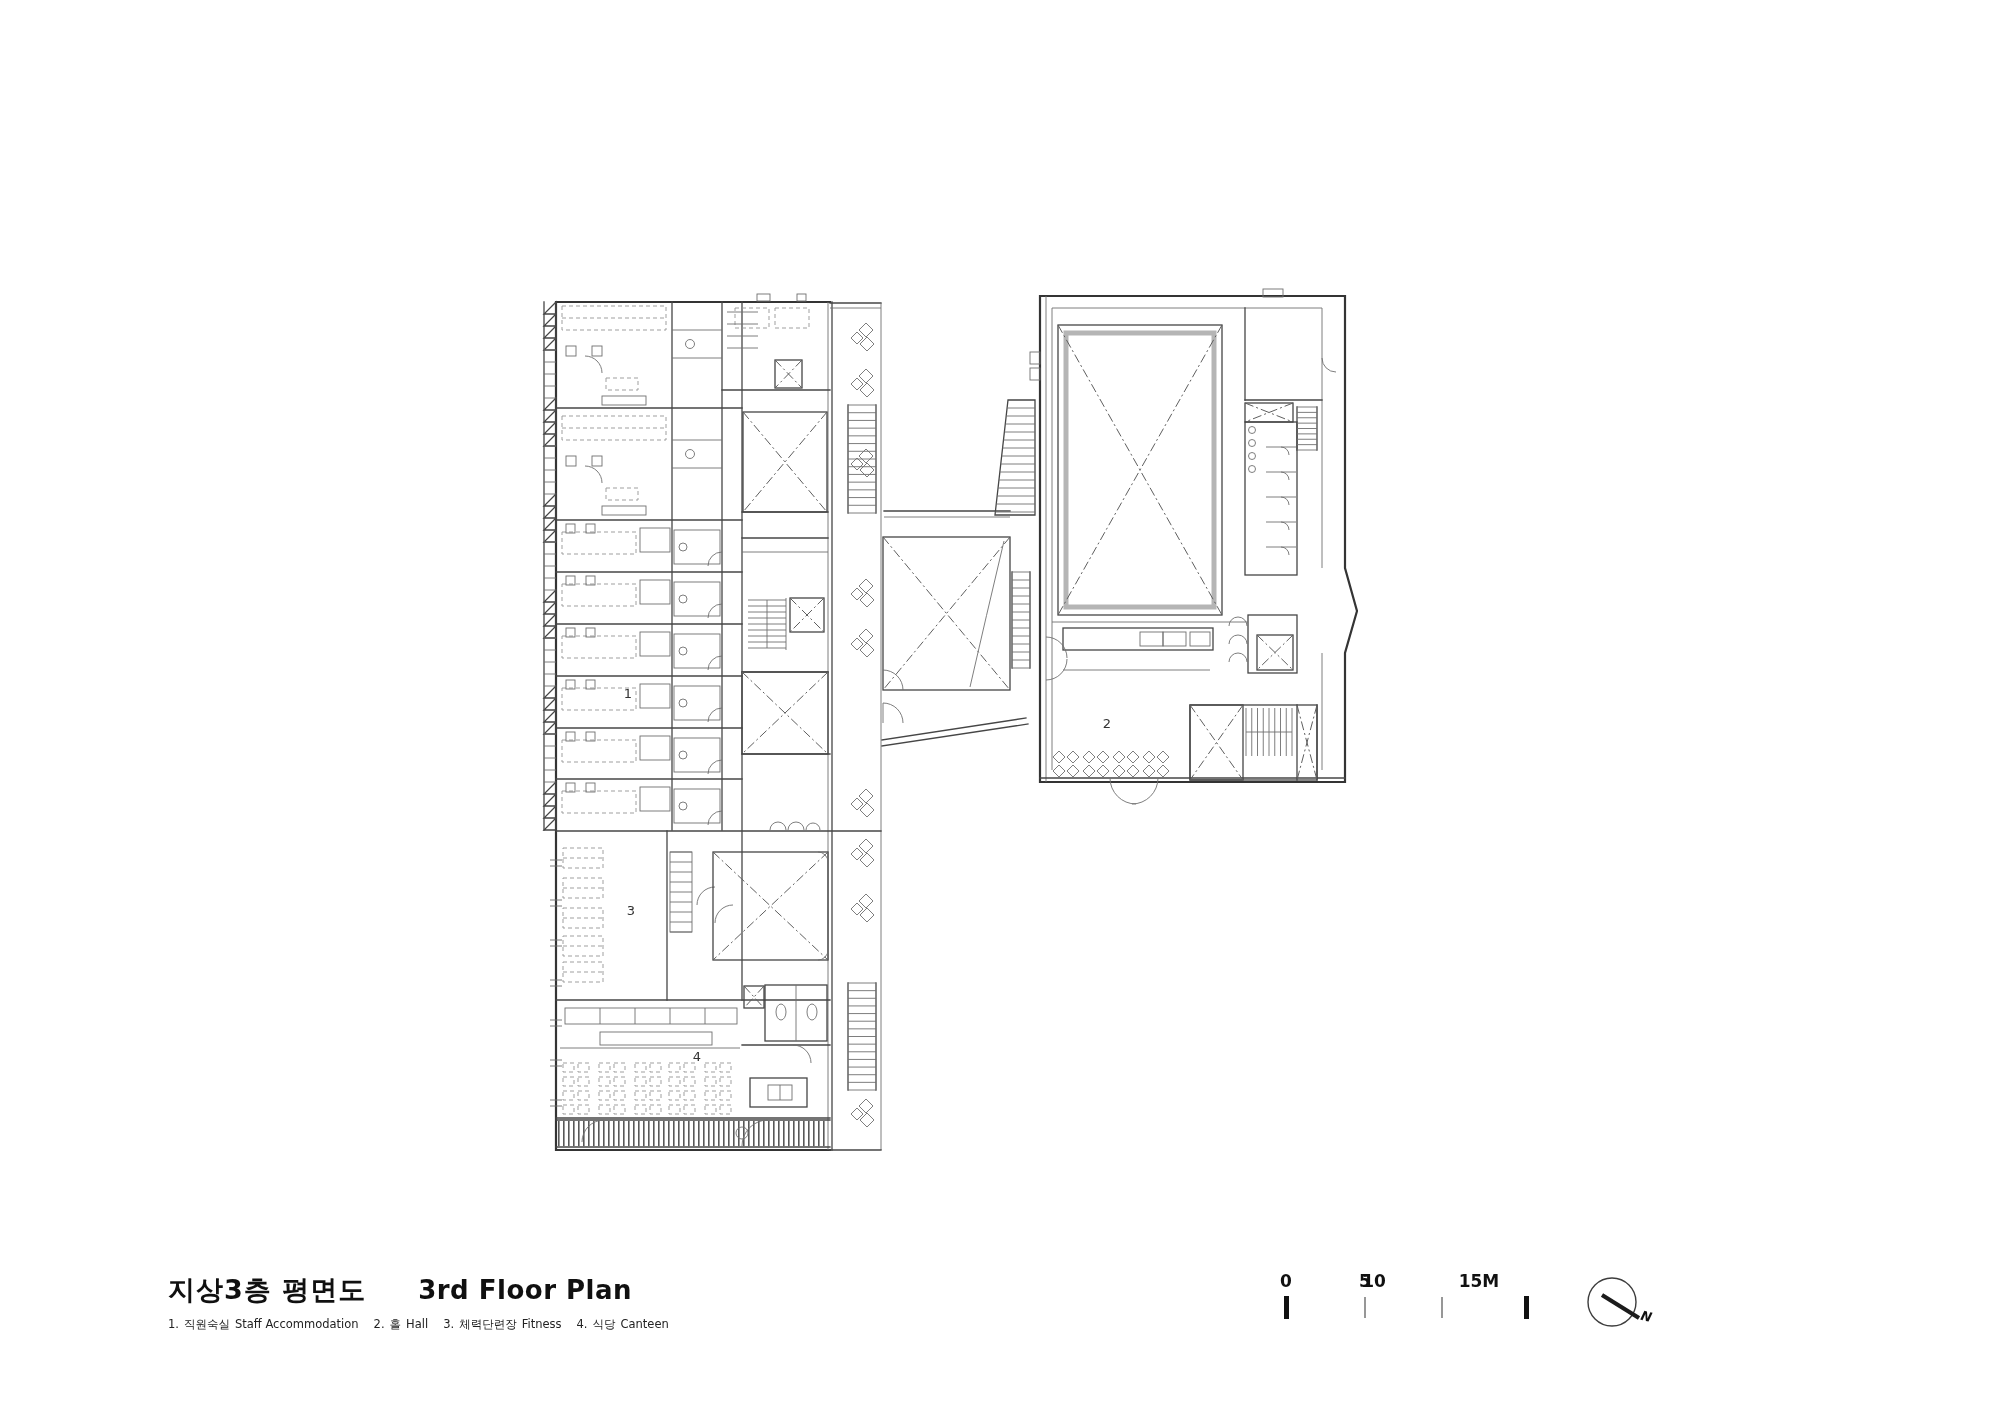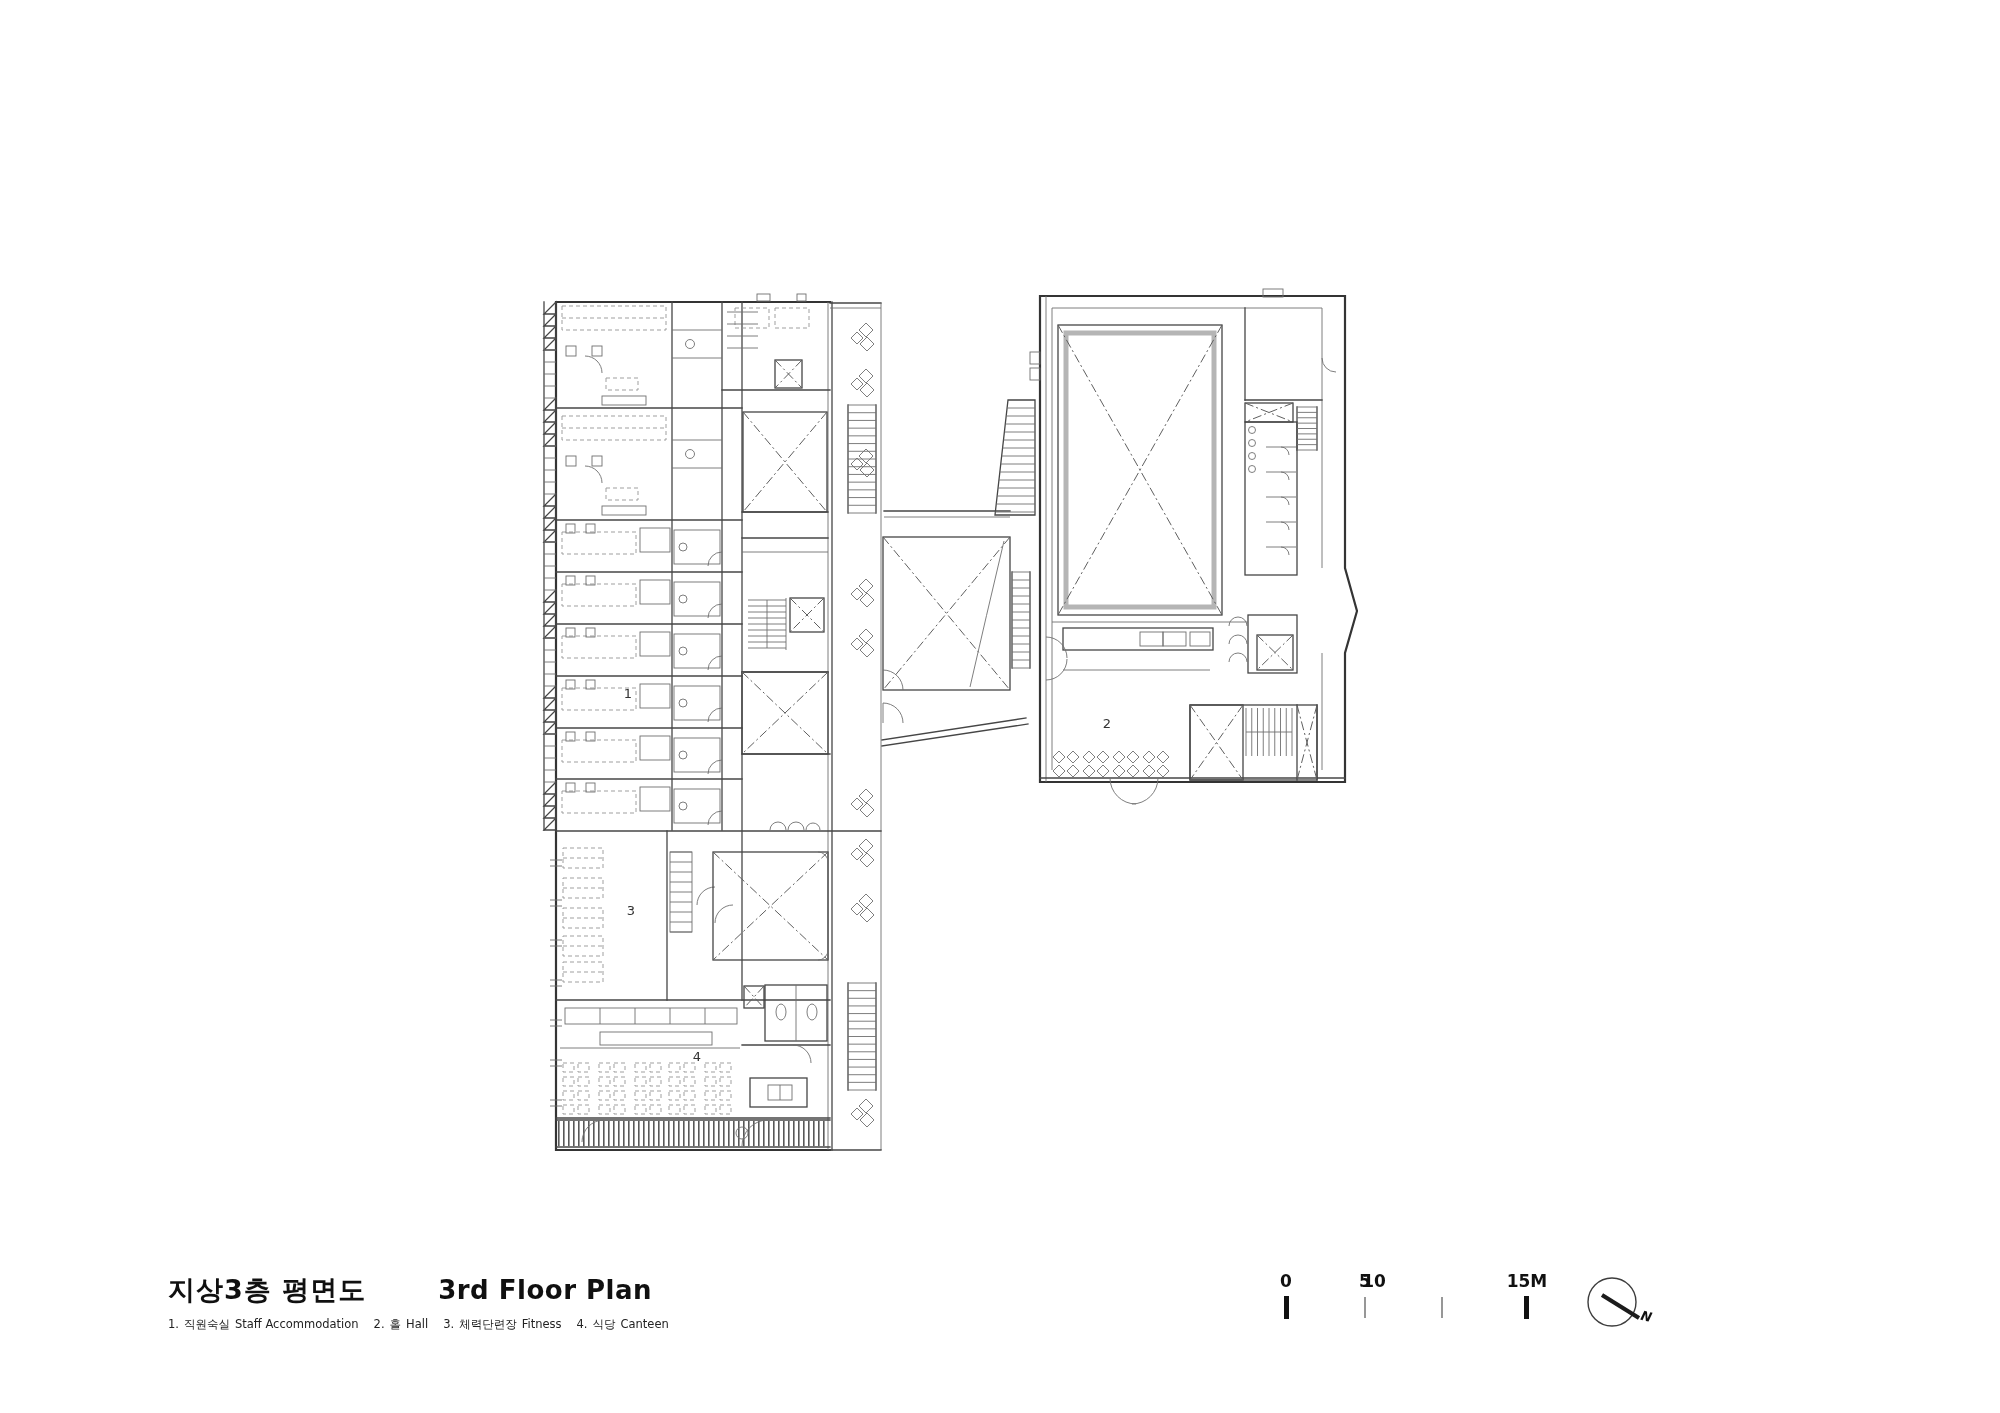--- a/index.html
+++ b/index.html
@@ -10,21 +10,21 @@
   .w2{stroke:#343434;stroke-width:2.2;fill:none;stroke-linecap:square}
   .w1{stroke:#464646;stroke-width:1.3;fill:none;stroke-linecap:square}
   .t {stroke:#6f6f6f;stroke-width:.9;fill:none}
   .d {stroke:#949494;stroke-width:.9;fill:none;stroke-dasharray:4 3}
   .xd{stroke:#5f5f5f;stroke-width:1;fill:none;stroke-dasharray:9 3 2 3}
   .gb{stroke:#b5b5b5;stroke-width:5;fill:none}
   .lv{stroke:#585858;stroke-width:25;stroke-dasharray:1.6 3.4;fill:none}
   text.rl{font:13px "DejaVu Sans",sans-serif;fill:#333;text-anchor:middle}
   
   .titleblock{position:absolute;left:168px;top:1272px;color:#101010;}
-  .titlerow{display:flex;align-items:baseline;gap:36px;}
+  .titlerow{display:flex;align-items:baseline;gap:16px;}
   .title-ko{font-size:27px;font-weight:bold;letter-spacing:1px;}
   .title-en{font-size:26px;font-weight:bold;letter-spacing:.5px;margin-left:36px;}
   .legendrow{display:flex;gap:15px;margin-top:9px;font-size:11.5px;color:#222;}
   .legenditem{display:inline-flex;gap:5px;white-space:nowrap;}
   
   .sb-label{position:absolute;transform:translateX(-50%);font-size:17px;font-weight:bold;color:#111;top:1271px;}
   .sb-tick{position:absolute;top:1296px;}
   .tk-bold{width:5px;height:23px;background:#111;}
   .tk-thin{width:2px;height:21px;background:#979797;margin-top:1px;}
   .north-n{position:absolute;left:1641px;top:1309px;font-size:13px;font-weight:bold;font-style:italic;color:#111;transform:rotate(14deg);}
@@ -547,21 +547,21 @@
           <span>식당</span>
           <span>Canteen</span>
       </span>
     </div>
   </div>
 
   <div>
     <span class="sb-label" style="left:1286px">0</span>
     <span class="sb-label" style="left:1365px">5</span>
     <span class="sb-label" style="left:1374px">10</span>
-    <span class="sb-label" style="left:1527px">15M</span>
+    <span class="sb-label" style="left:1479px">15M</span>
     <div class="sb-tick tk-bold" style="left:1284px"></div>
     <div class="sb-tick tk-thin" style="left:1364px"></div>
     <div class="sb-tick tk-thin" style="left:1441px"></div>
     <div class="sb-tick tk-bold" style="left:1524px"></div>
   </div>
 
   <svg width="90" height="62" style="position:absolute;left:1584px;top:1274px">
     <circle cx="28" cy="28" r="24" stroke="#3d3d3d" stroke-width="1.4" fill="none"></circle>
     <line x1="18" y1="21" x2="55" y2="44" stroke="#1c1c1c" stroke-width="4.2"></line>
   </svg>

